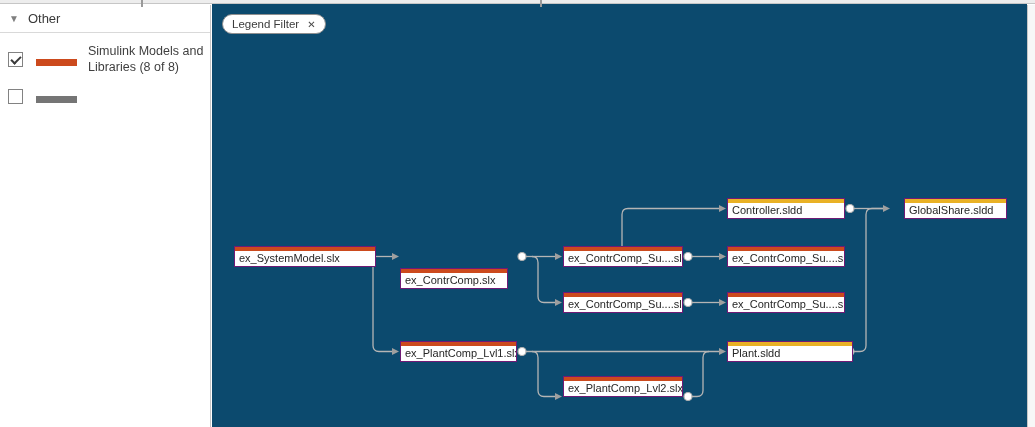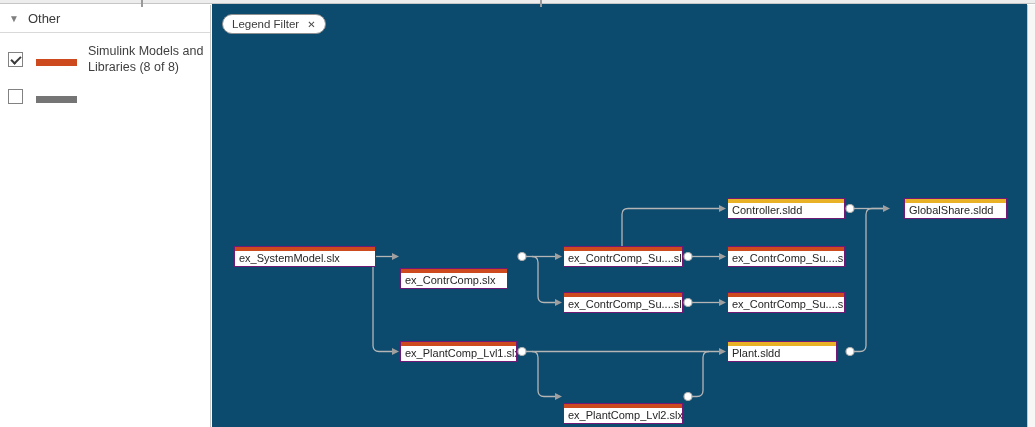--- a/index.html
+++ b/index.html
@@ -158,25 +158,25 @@
       <span class="nlabel">Controller.sldd</span>
     </div>
     <div class="node" style="left:692px; top:198px; width:103px;">
       <div class="bar" style="background-color: rgb(233, 177, 37);"></div>
       <span class="nlabel">GlobalShare.sldd</span>
     </div>
     <div class="node" style="left:188px; top:341px; width:117px;">
       <div class="bar" style="background-color: rgb(204, 74, 29);"></div>
       <span class="nlabel">ex_PlantComp_Lvl1.slx</span>
     </div>
-    <div class="node" style="left:515px; top:341px; width:110px;">
+    <div class="node" style="left:515px; top:341px; width:126px;">
       <div class="bar" style="background-color: rgb(233, 177, 37);"></div>
       <span class="nlabel">Plant.sldd</span>
     </div>
-    <div class="node" style="left:351px; top:403px; width:120px;">
+    <div class="node" style="left:351px; top:376px; width:120px;">
       <div class="bar" style="background-color: rgb(204, 74, 29);"></div>
       <span class="nlabel">ex_PlantComp_Lvl2.slx</span>
     </div>
 
   </main>
 
   <div class="scroll-track"></div>
 
 </div>
 

